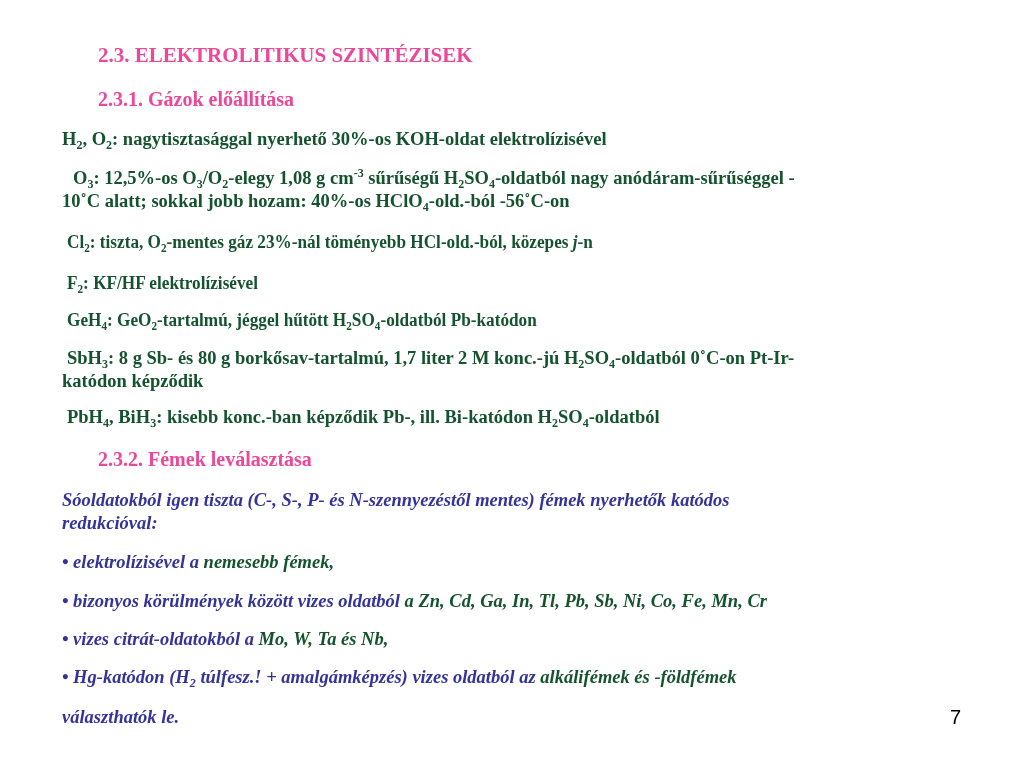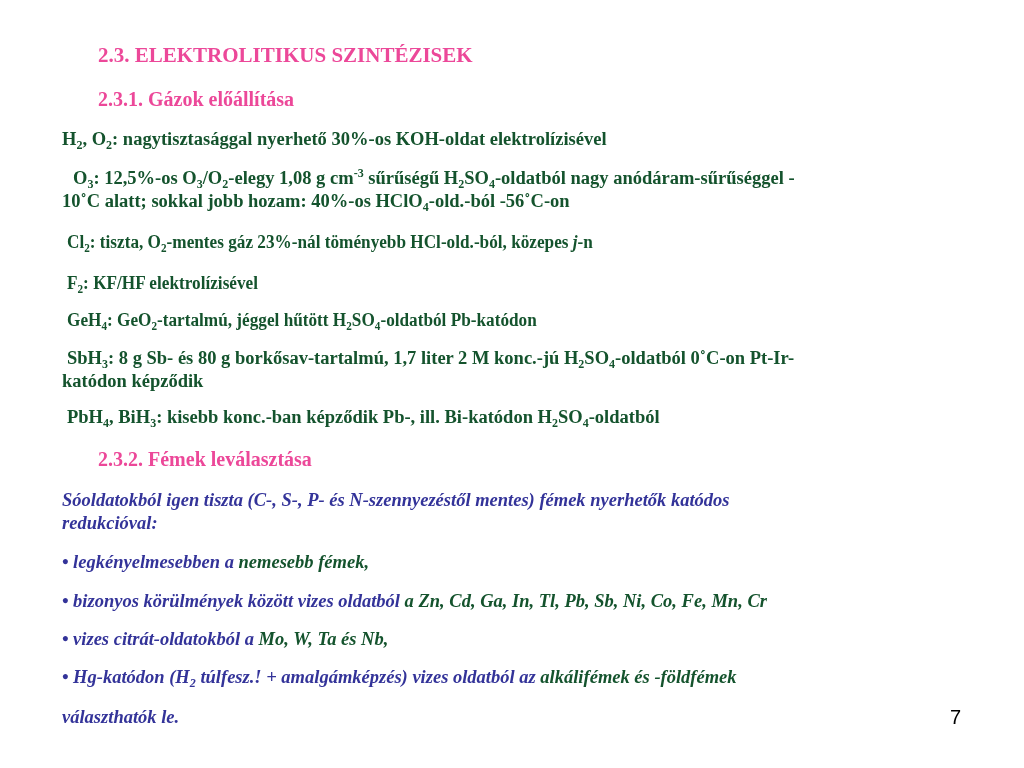--- a/index.html
+++ b/index.html
@@ -64,21 +64,21 @@
   <div class="line green" style="top:406px; left:67px;">
     <span>PbH</span><sub>4</sub><span>, BiH</span><sub>3</sub><span>: kisebb konc.-ban képződik Pb-, ill. Bi-katódon H</span><sub>2</sub><span>SO</span><sub>4</sub><span>-oldatból</span>
   </div>
 
   <div class="line purple h2" style="top:448px;">2.3.2. Fémek leválasztása</div>
 
   <div class="line blue" style="top:489px;">Sóoldatokból igen tiszta (C-, S-, P- és N-szennyezéstől mentes) fémek nyerhetők katódos</div>
   <div class="line blue" style="top:512px;">redukcióval:</div>
 
   <div class="line blue" style="top:551px;">
-    <span>•</span><span> legkényelmesebben a </span><span class="green">nemesebb fémek,</span>
+    <span>•</span><span> elektrolízisével a </span><span class="green">nemesebb fémek,</span>
   </div>
 
   <div class="line blue" style="top:590px;">
     <span>•</span><span> bizonyos körülmények között vizes oldatból </span><span class="green">a Zn, Cd, Ga, In, Tl, Pb, Sb, Ni, Co, Fe, Mn, Cr</span>
   </div>
 
   <div class="line blue" style="top:628px;">
     <span>•</span><span> vizes citrát-oldatokból a </span><span class="green">Mo, W, Ta és Nb,</span>
   </div>
 

